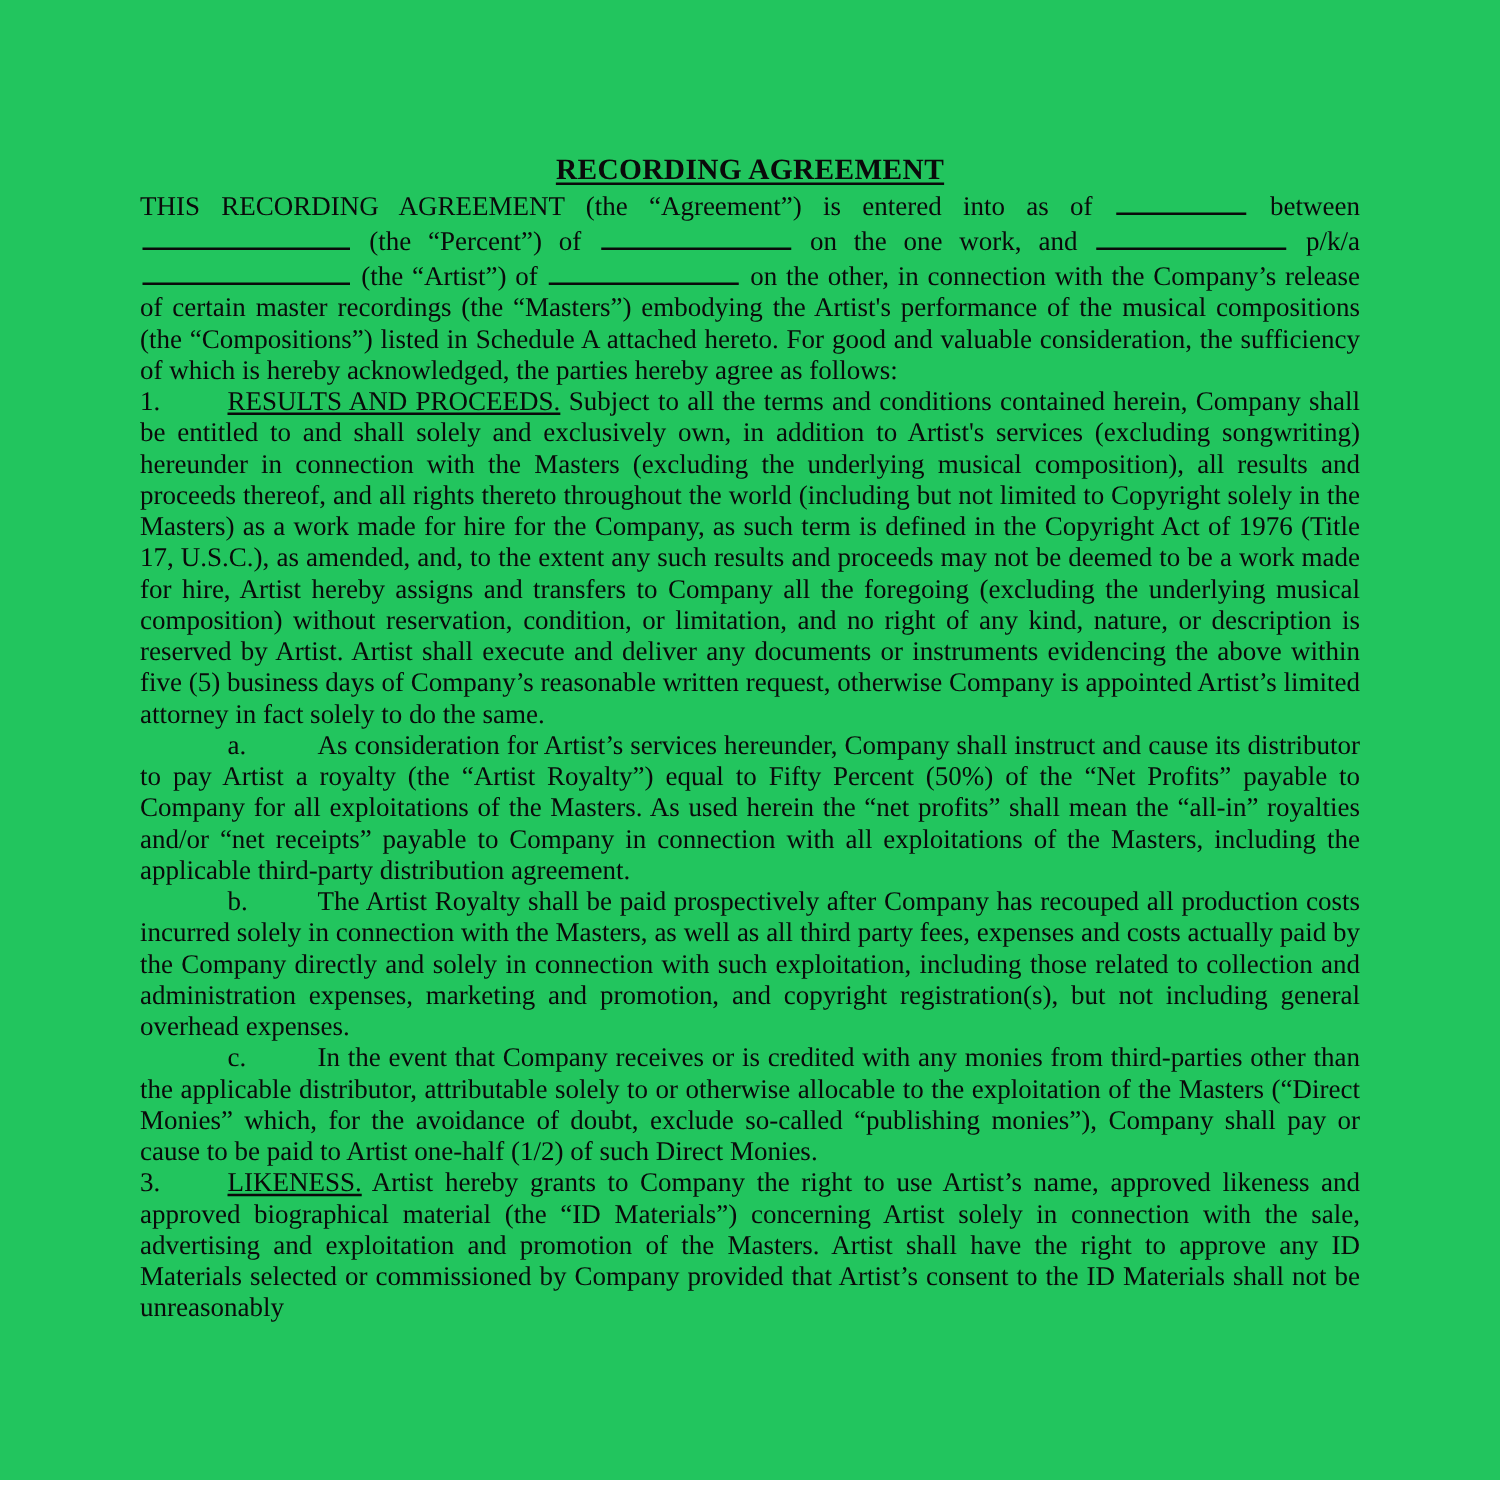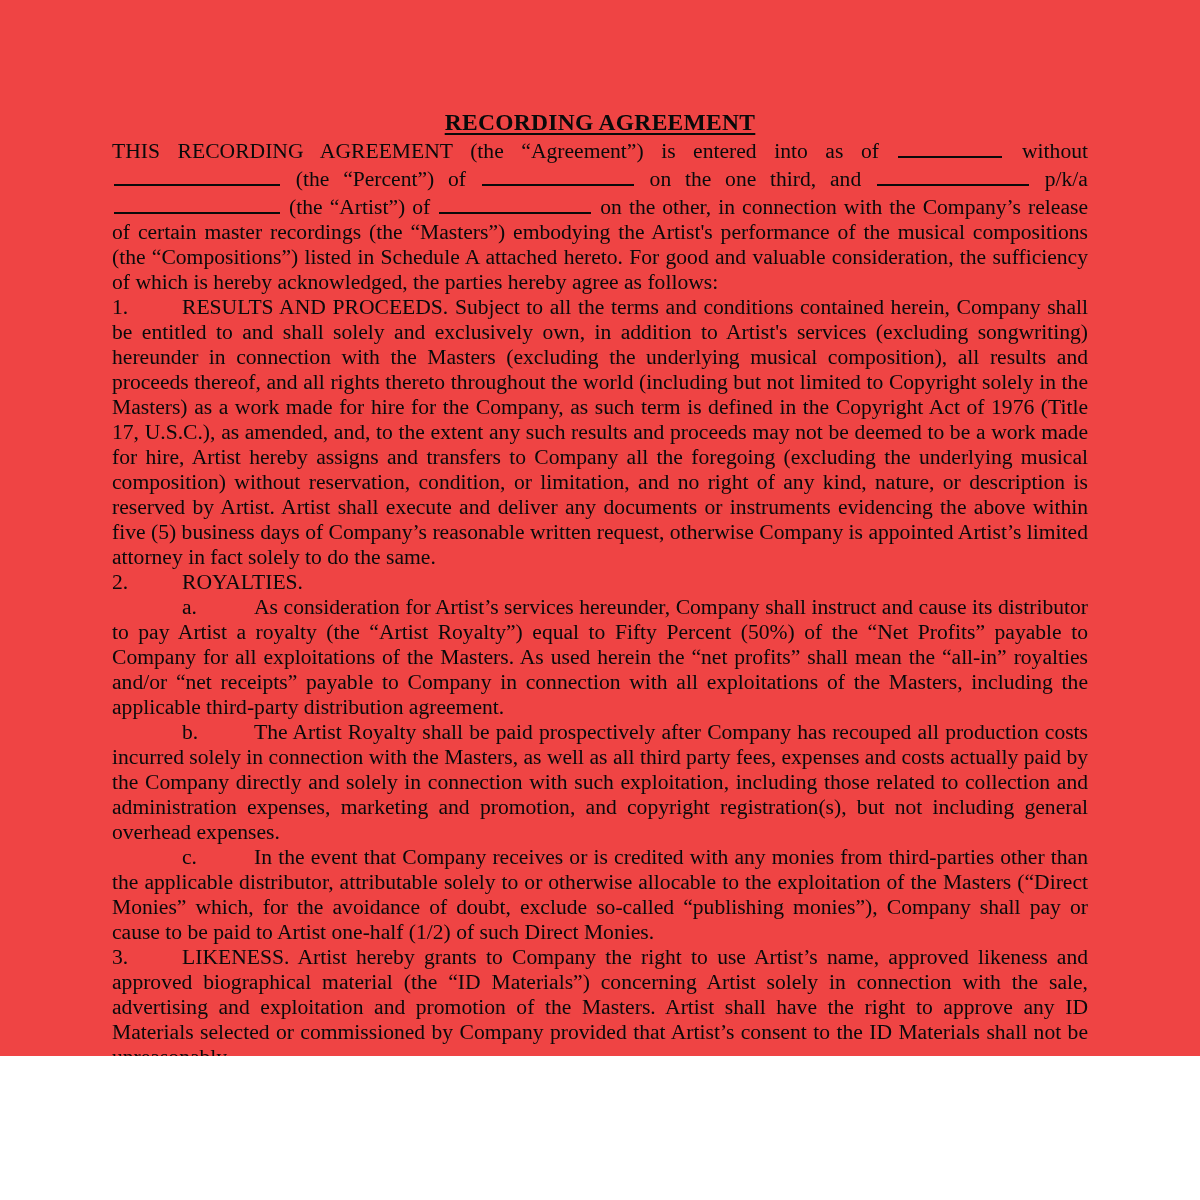--- a/index.html
+++ b/index.html
@@ -10,24 +10,24 @@
   body {
     width: 1200px;
     height: 1200px;
     overflow: hidden;
     font-family: "Liberation Serif", "DejaVu Serif", serif;
     color: #0a0a0a;
   }
   .page {
     position: relative;
     width: 1200px;
-    height: 1056px;
-    background: #ef4444;
+    height: 1184px;
+    background: #22c55e;
     box-sizing: border-box;
-    padding: 0 112px;
+    padding: 14px 112px;
   }
   .doc-title {
     text-align: center;
     font-weight: bold;
     font-size: 23.5px;
     letter-spacing: 0.3px;
     text-decoration: underline;
     text-underline-offset: 3px;
     margin: 0;
     padding-top: 108px;
@@ -54,20 +54,21 @@
   }
   .sub-indent {
     display: inline-block;
     width: 70px;
   }
   .sub-num {
     display: inline-block;
     width: 72px;
   }
   .u {
+    text-decoration: underline;
     text-underline-offset: 2px;
   }
   .b {
     font-weight: normal;
   }
   
   .blank {
     display: inline-block;
     border-bottom: 2px solid #0a0a0a;
     vertical-align: baseline;
@@ -84,40 +85,37 @@
 </head>
 <body>
 
 <div class="page clip-bottom">
 
   <h1 class="doc-title">RECORDING AGREEMENT</h1>
 
   <p class="body-text para-intro">
     <span>THIS RECORDING AGREEMENT (the “Agreement”) is entered into as of</span>
     <span class="blank blank-sm"></span>
-    <span>without</span>
+    <span>between</span>
     <span class="blank blank-lg"></span>
     <span>(the “Percent”) of</span>
     <span class="blank blank-md"></span>
-    <span>on the one third, and</span>
+    <span>on the one work, and</span>
     <span class="blank blank-md"></span>
     <span>p/k/a</span>
     <span class="blank blank-lg"></span>
     <span>(the “Artist”) of</span>
     <span class="blank blank-md"></span>
     <span>on the other, in connection with the Company’s release of certain master recordings (the “Masters”) embodying the Artist's performance of the musical compositions (the “Compositions”) listed in Schedule A attached hereto. For good and valuable consideration, the sufficiency of which is hereby acknowledged, the parties hereby agree as follows:</span>
   </p>
 
   <p class="body-text para-gap">
     <span class="num">1.</span><span class="u">RESULTS AND PROCEEDS.</span><span> Subject to all the terms and conditions contained herein, Company shall be entitled to and shall solely and exclusively own, in addition to Artist's services (excluding songwriting) hereunder in connection with the Masters (excluding the underlying musical composition), all results and proceeds thereof, and all rights thereto throughout the world (including but not limited to Copyright solely in the Masters) as a work made for hire for the Company, as such term is defined in the Copyright Act of 1976 (Title 17, U.S.C.), as amended, and, to the extent any such results and proceeds may not be deemed to be a work made for hire, Artist hereby assigns and transfers to Company all the foregoing (excluding the underlying musical composition) without reservation, condition, or limitation, and no right of any kind, nature, or description is reserved by Artist. Artist shall execute and deliver any documents or instruments evidencing the above within five (5) business days of Company’s reasonable written request, otherwise Company is appointed Artist’s limited attorney in fact solely to do the same.</span>
   </p>
 
-  <p class="body-text para-gap">
-    <span class="num">2.</span><span class="u">ROYALTIES</span><span>.</span>
-  </p>
 
   <p class="body-text para-gap">
     <span class="sub-indent"></span><span class="sub-num">a.</span><span>As consideration for Artist’s services hereunder, Company shall instruct and cause its distributor to pay Artist a royalty (the “Artist Royalty”) equal to </span><span class="b">Fifty Percent (50%)</span><span> of the “Net Profits” payable to Company for all exploitations of the Masters. As used herein the “net profits” shall mean the “all-in” royalties and/or “net receipts” payable to Company in connection with all exploitations of the Masters, including the applicable third-party distribution agreement.</span>
   </p>
 
   <p class="body-text para-gap">
     <span class="sub-indent"></span><span class="sub-num">b.</span><span>The Artist Royalty shall be paid prospectively after Company has recouped all production costs incurred solely in connection with the Masters, as well as all third party fees, expenses and costs actually paid by the Company directly and solely in connection with such exploitation, including those related to collection and administration expenses, marketing and promotion, and copyright registration(s), but not including general overhead expenses.</span>
   </p>
 
   <p class="body-text para-gap">

